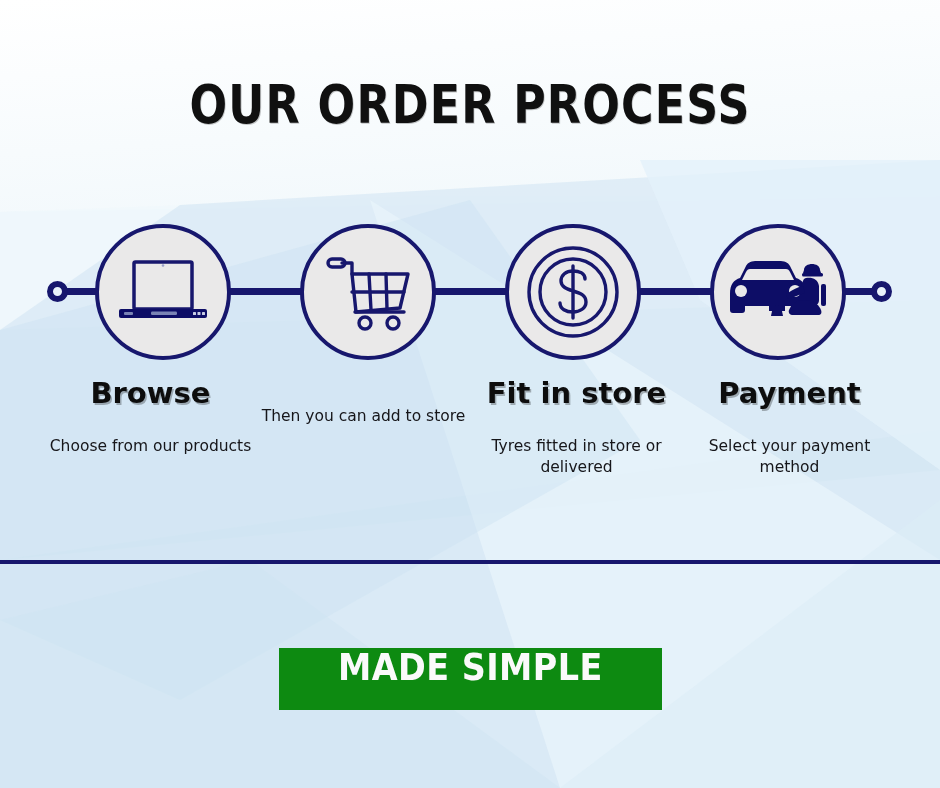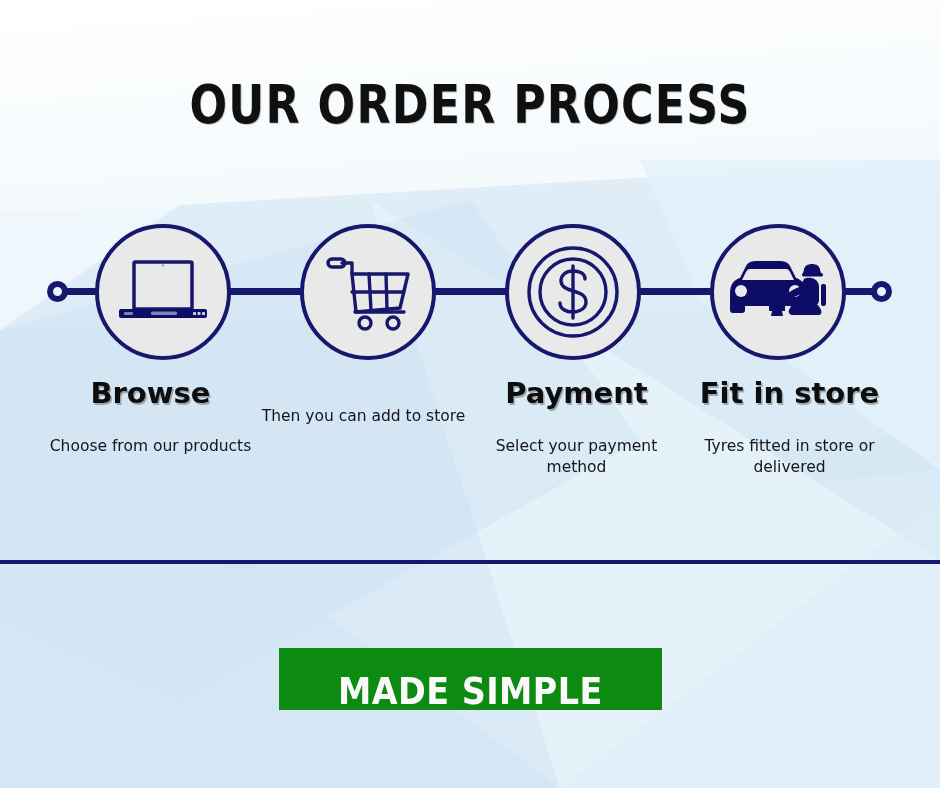--- a/index.html
+++ b/index.html
@@ -118,21 +118,21 @@
 
   
   #footer-area {
     position:absolute; left:0; top:648px; width:940px;
     display:flex; justify-content:center;
     z-index:5;
   }
   #made-simple-banner {
     width:383px; height:62px;
     background:#0d8a11;
-    display:flex; align-items:flex-end; justify-content:center;
+    display:flex; align-items:flex-start; justify-content:center;
   }
   #made-simple-text {
     font-family:"DejaVu Sans", sans-serif;
     font-size:38px;
     font-weight:700;
     color:#fafafa;
     letter-spacing:0.5px;
     transform:scaleX(0.88);
     transform-origin:center;
     white-space:nowrap;
@@ -260,27 +260,27 @@
       <div class="step-col">
         <div class="step-label">Browse</div>
         <div class="step-desc">Choose from our products</div>
       </div>
 
       <div class="step-col">
         <div class="step-desc">Then you can add to store</div>
       </div>
 
       <div class="step-col">
+        <div class="step-label">Fit in store</div>
+        <div class="step-desc">Tyres fitted in store or delivered</div>
+      </div>
+
+      <div class="step-col">
         <div class="step-label">Payment</div>
         <div class="step-desc">Select your payment method</div>
-      </div>
-
-      <div class="step-col">
-        <div class="step-label">Fit in store</div>
-        <div class="step-desc">Tyres fitted in store or delivered</div>
       </div>
 
     </div>
   </div>
 
   <div id="divider"></div>
 
   <div id="footer-area">
     <div id="made-simple-banner">
       <span id="made-simple-text">MADE SIMPLE</span>

